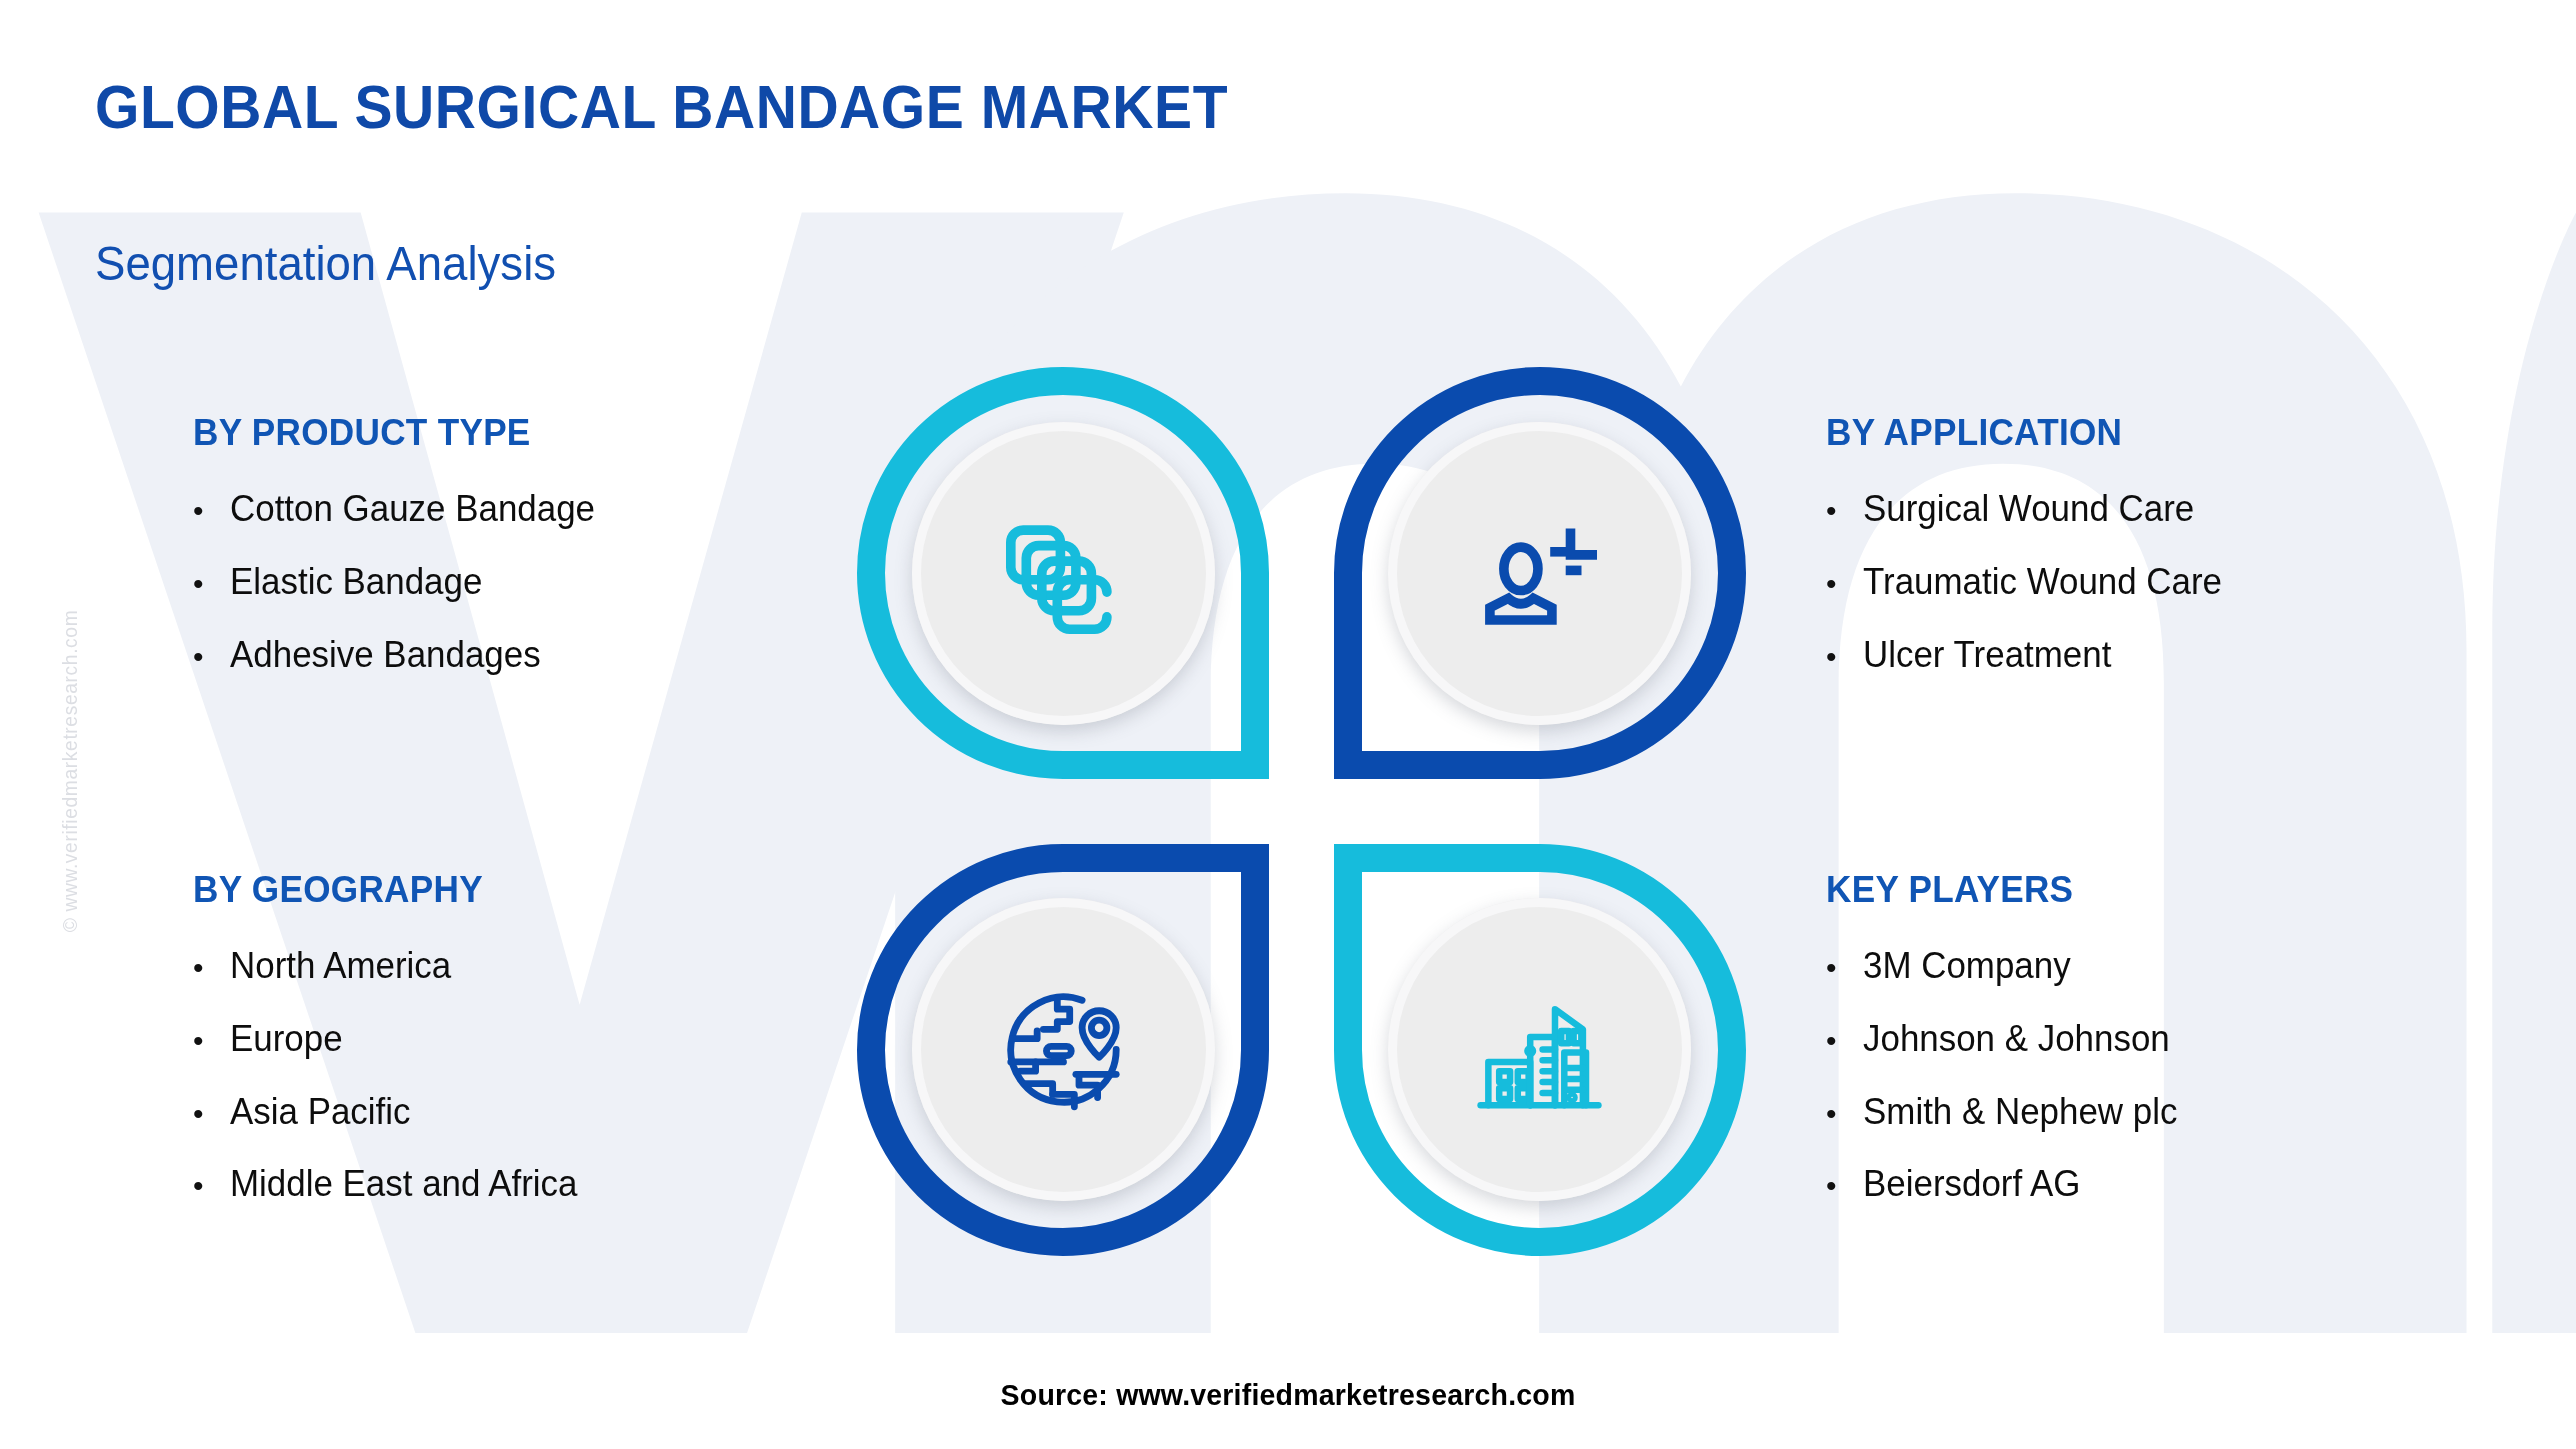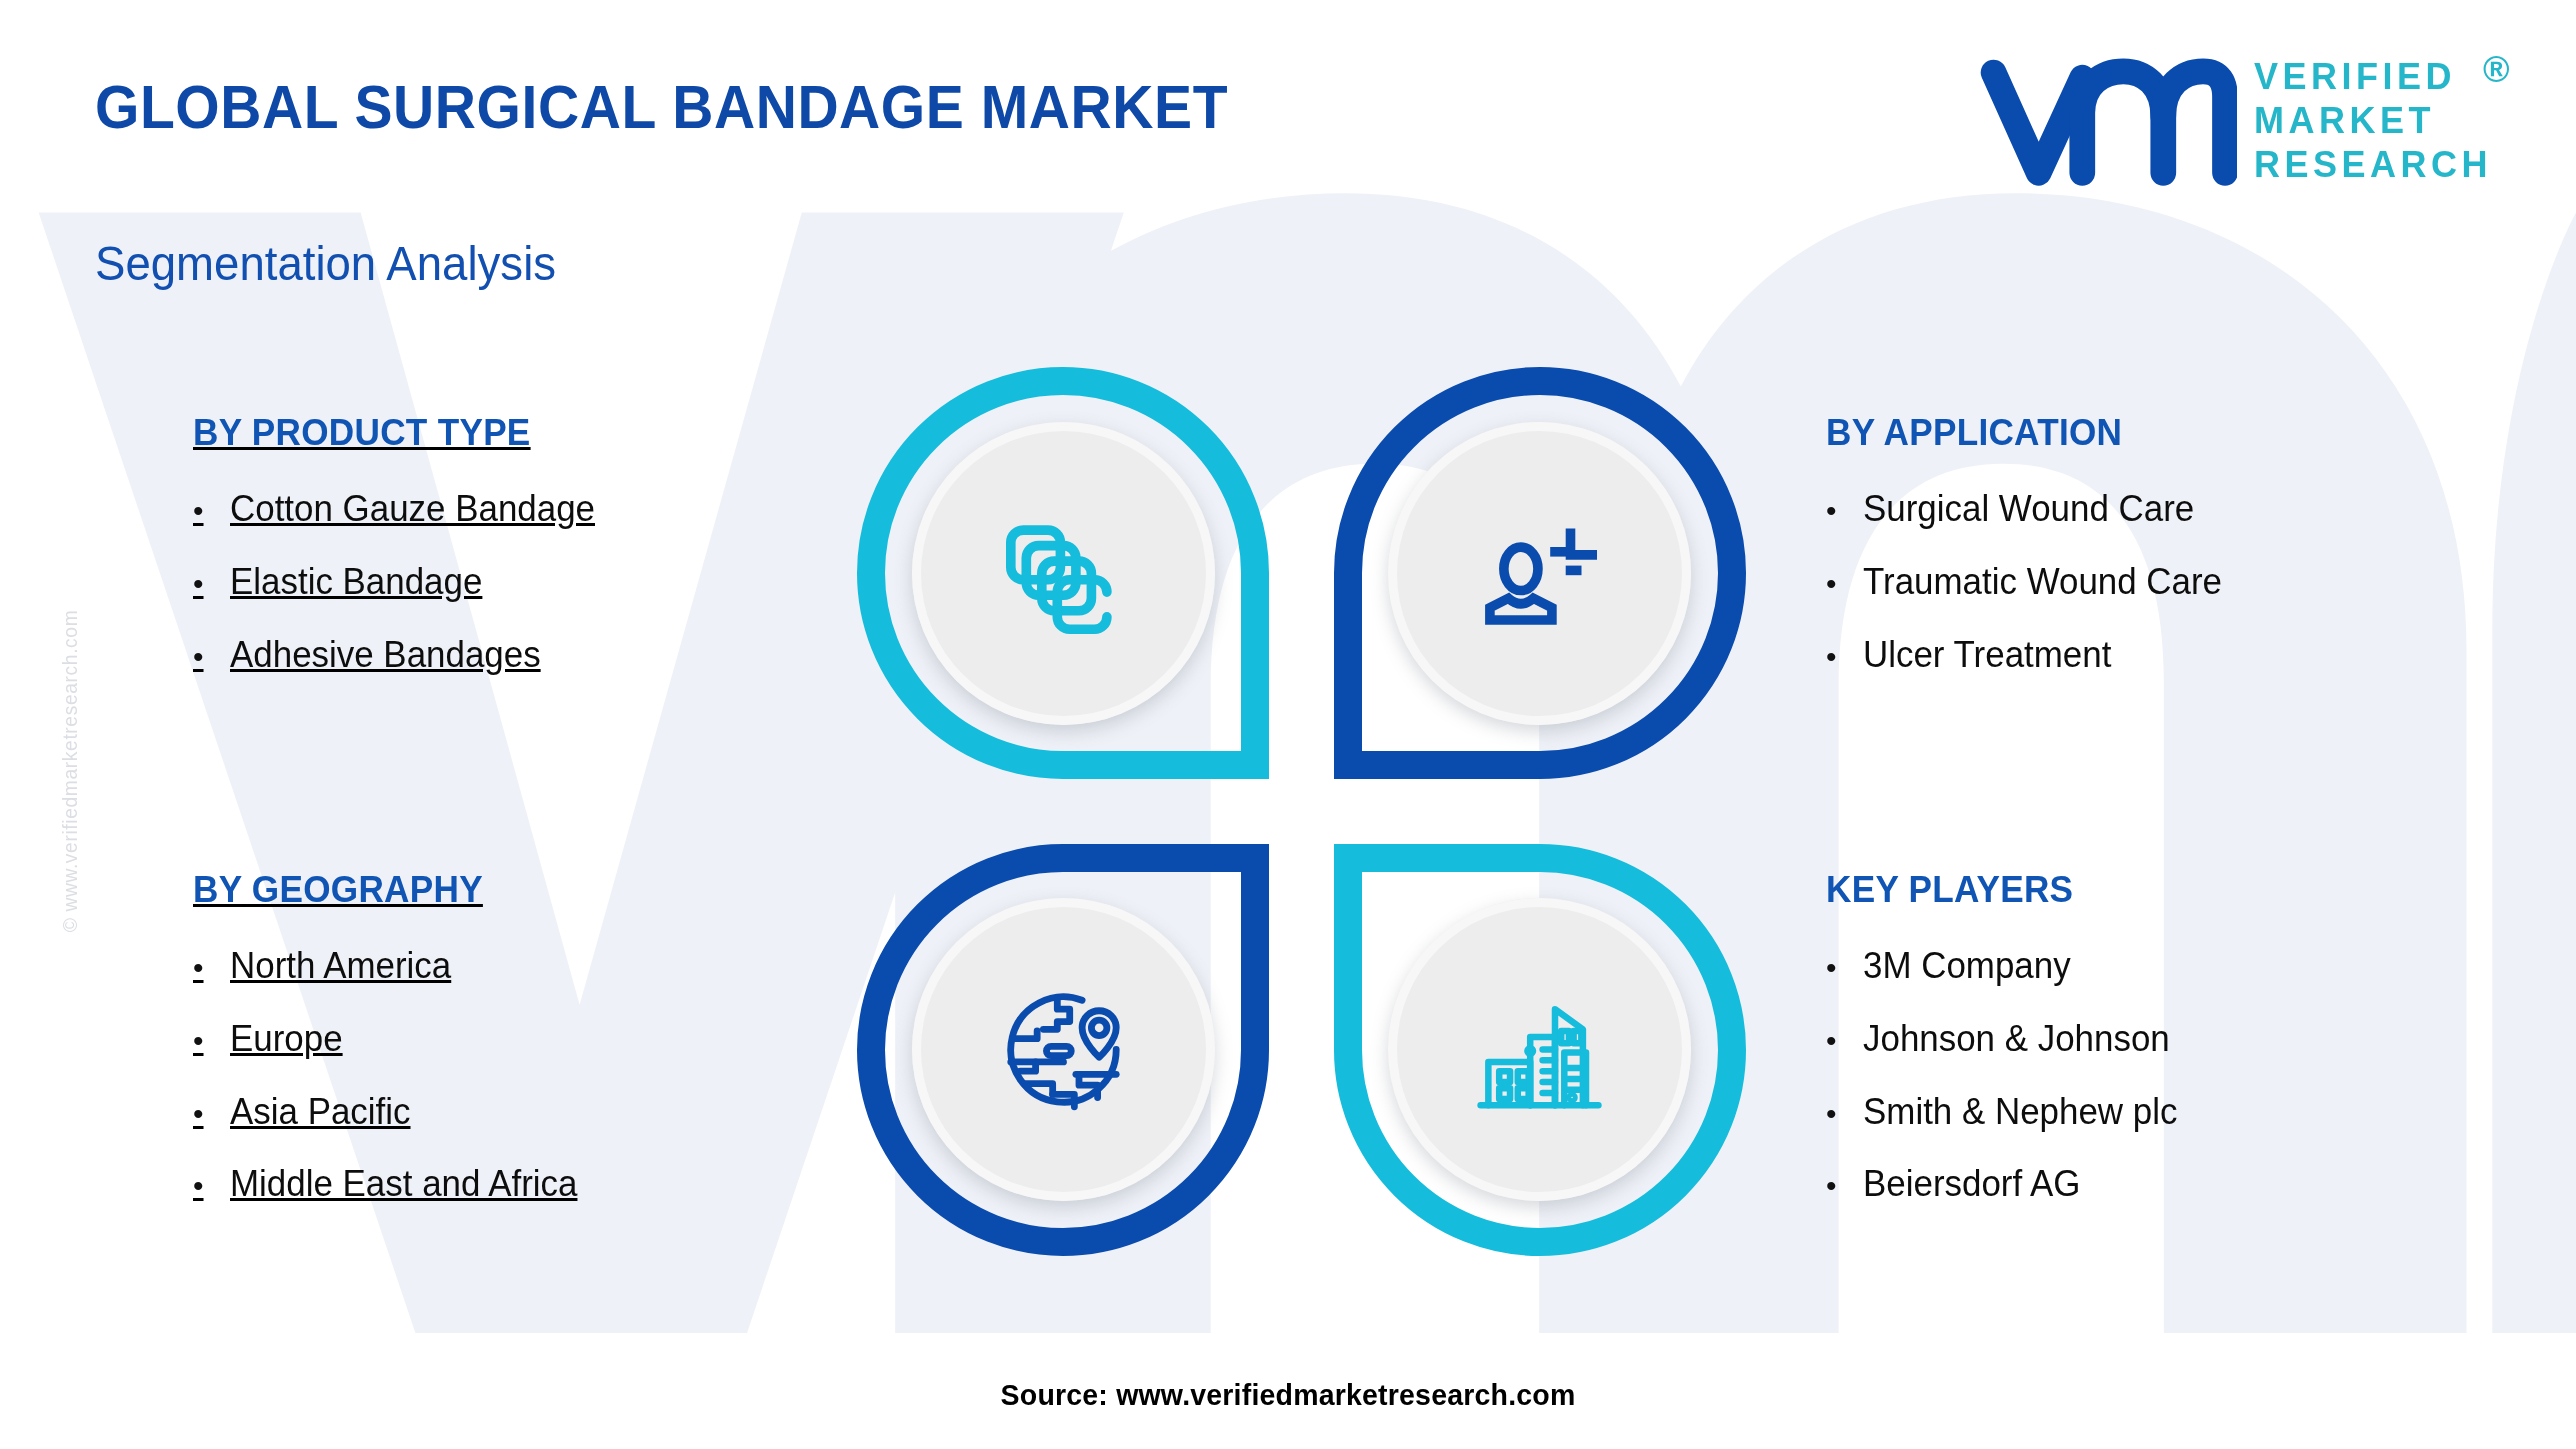--- a/index.html
+++ b/index.html
@@ -104,21 +104,21 @@
     position: absolute;
     right: -22px;
     top: -3.9px;
     font-size: 19.3px;
     color: #25b6c9;
     font-weight: bold;
   }
 
   
   .seg-col { position: absolute; z-index: 4; }
-  .seg-col.left  { left: 193px; width: 708px; text-decoration: underline; }
+  .seg-col.left  { left: 193px; width: 708px; }
   .seg-col.right { left: 1790px; width: 741px; margin-left: 36px; }
   .seg-col.row1 { top: 412px; }
   .seg-col.row2 { top: 869px; }
 
   .seg-heading {
     font-size: 37px;
     font-weight: bold;
     color: #1055b4;
     letter-spacing: 0.3px;
     margin: 0 0 36px 0;
@@ -237,35 +237,20 @@
       <path d="M3870 2070 L3870 980 C3870 560 4000 330 4000 330 L4000 2070 Z"></path>
     </g>
   </svg>
 
   <div class="vertical-copyright">© www.verifiedmarketresearch.com</div>
 
   <div class="main-title">GLOBAL SURGICAL BANDAGE MARKET</div>
 
   <div class="sub-title">Segmentation Analysis</div>
 
-  <div class="logo-block">
-    <svg class="logo-mark" viewBox="0 0 400 210">
-      <g fill="none" stroke="#0a4bae" stroke-width="40" stroke-linecap="round" stroke-linejoin="round">
-        <path d="M22 32 L92 188 L160 40"></path>
-        <path d="M160 188 L160 95 C160 50 192 30 224 30 C256 30 286 52 286 100 L286 188"></path>
-        <path d="M286 100 C286 52 316 30 348 30 C374 30 382 48 382 70 L382 188"></path>
-      </g>
-    </svg>
-    <div class="logo-words">
-      <span>VERIFIED</span>
-      <span>MARKET</span>
-      <span>RESEARCH</span>
-      <span class="logo-reg">®</span>
-    </div>
-  </div>
 
   <div class="seg-col left row1">
     <div class="seg-heading">BY PRODUCT TYPE</div>
     <ul class="seg-list">
       <li class="seg-item">
         <span class="seg-bullet">•</span>
         <span class="seg-text">Cotton Gauze Bandage</span>
       </li>
       <li class="seg-item">
         <span class="seg-bullet">•</span>

